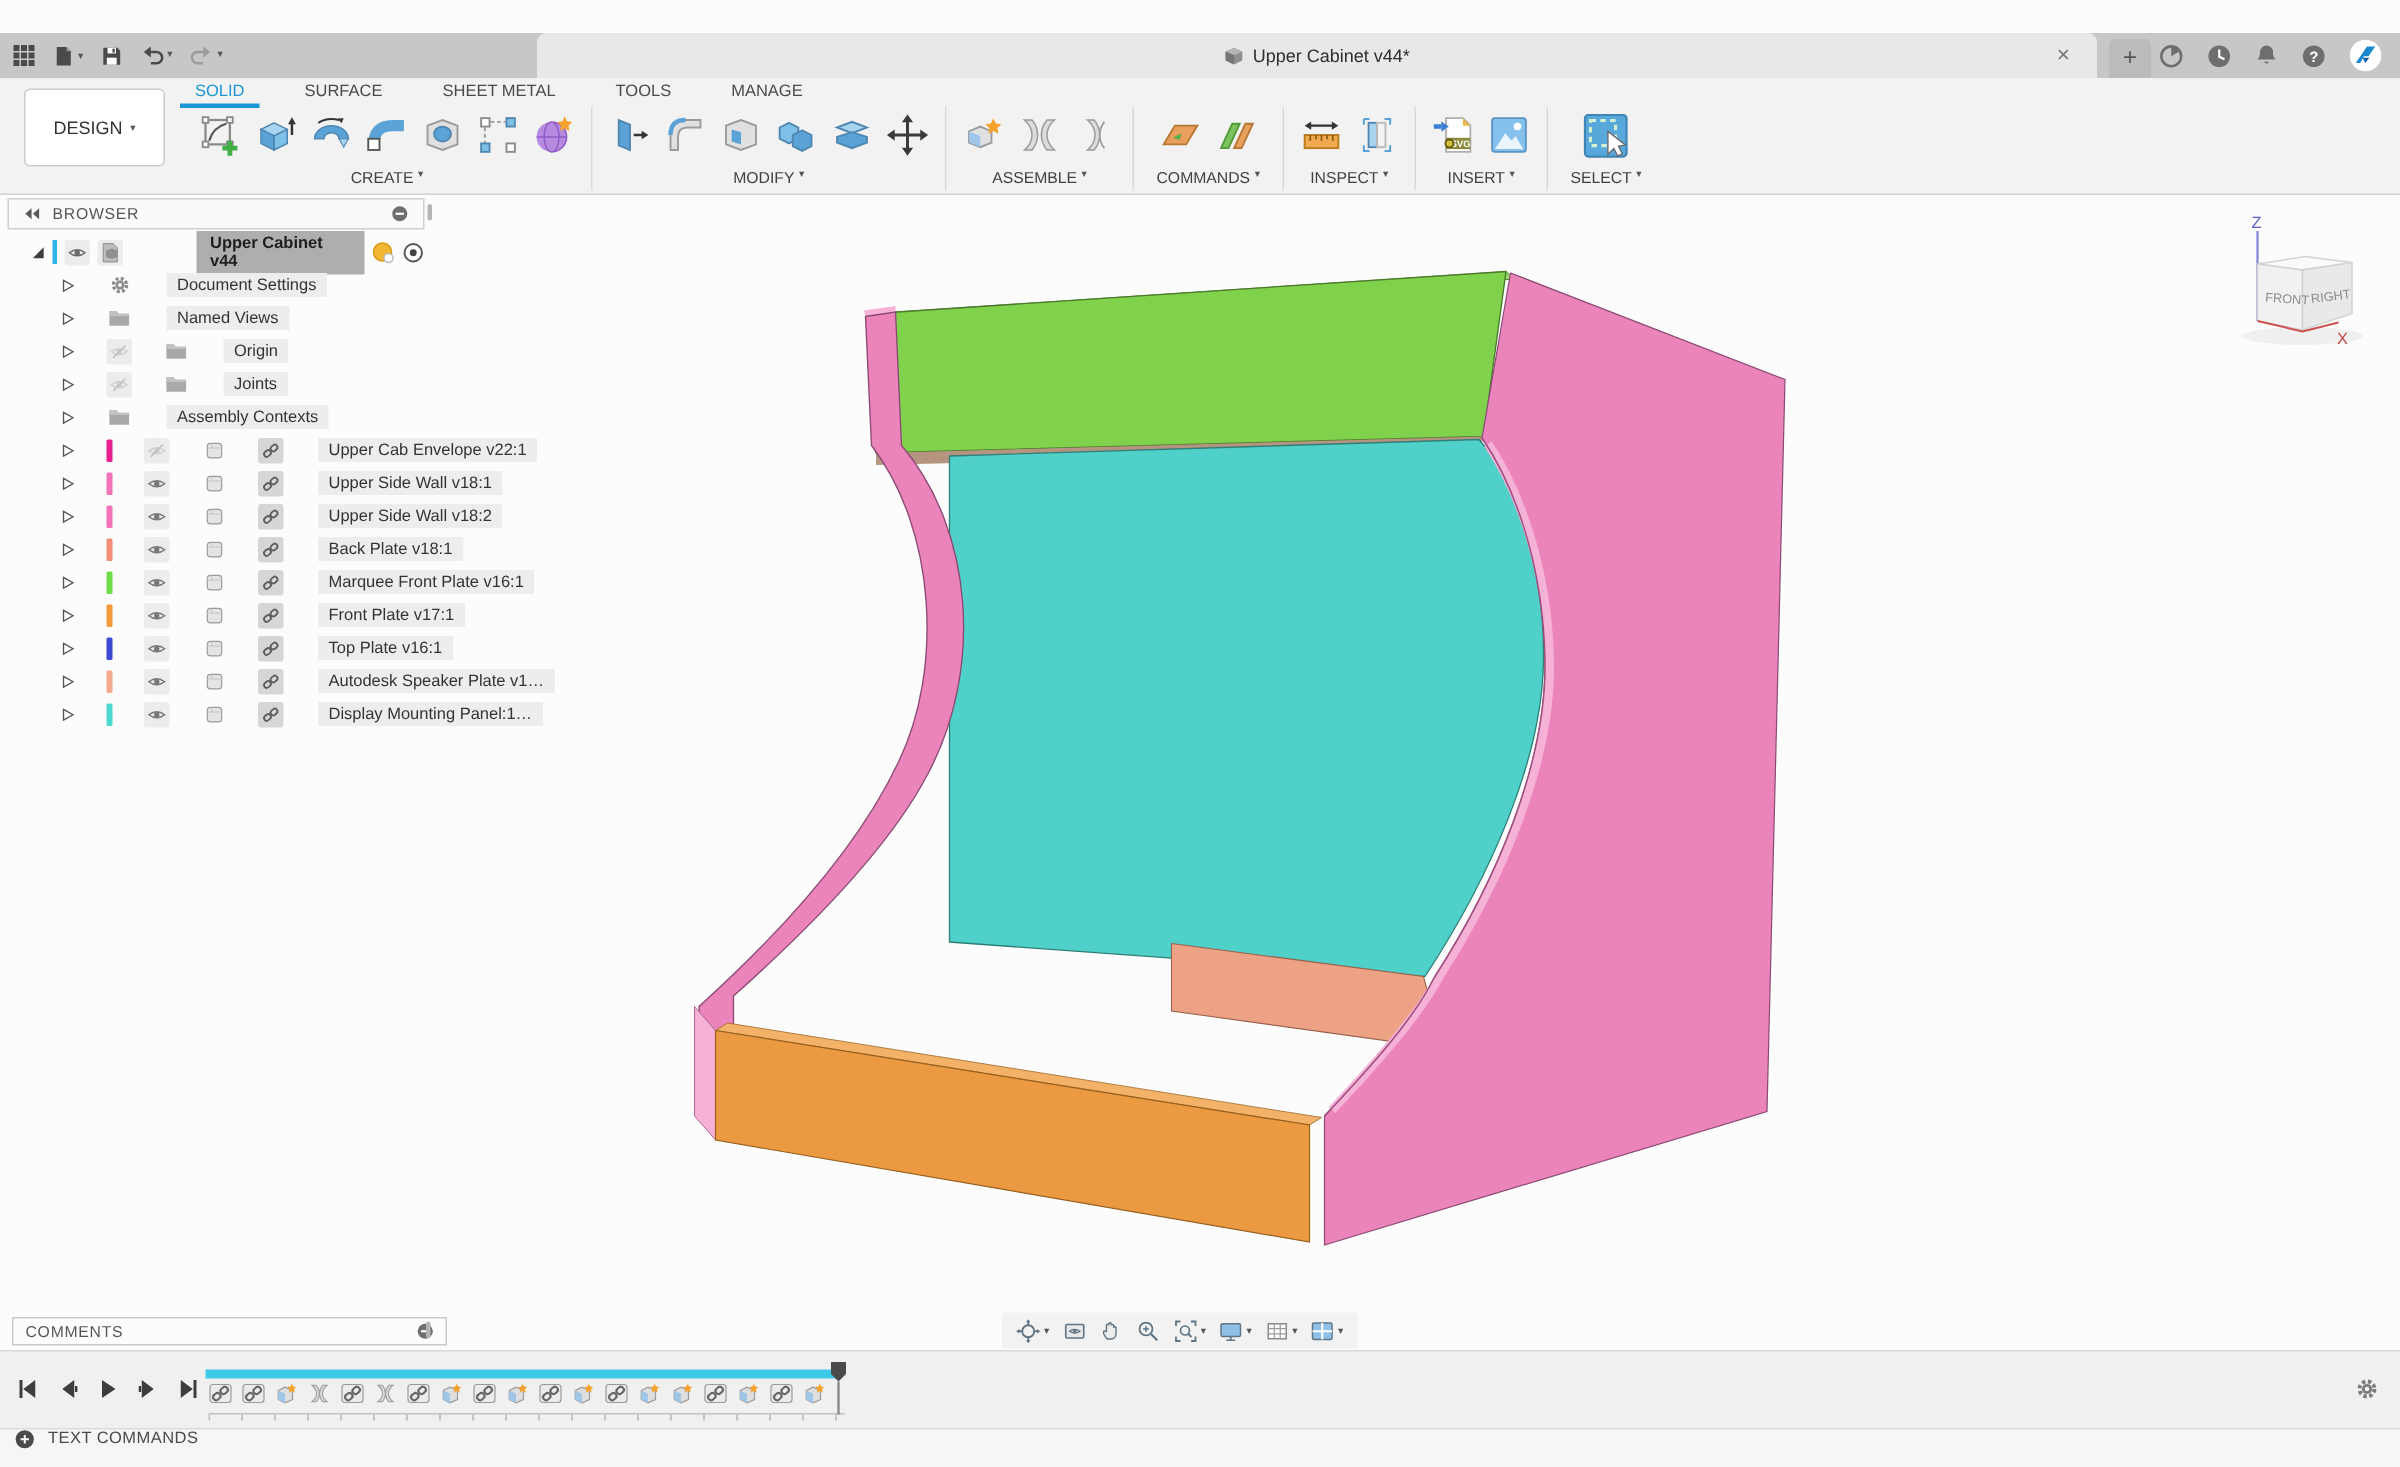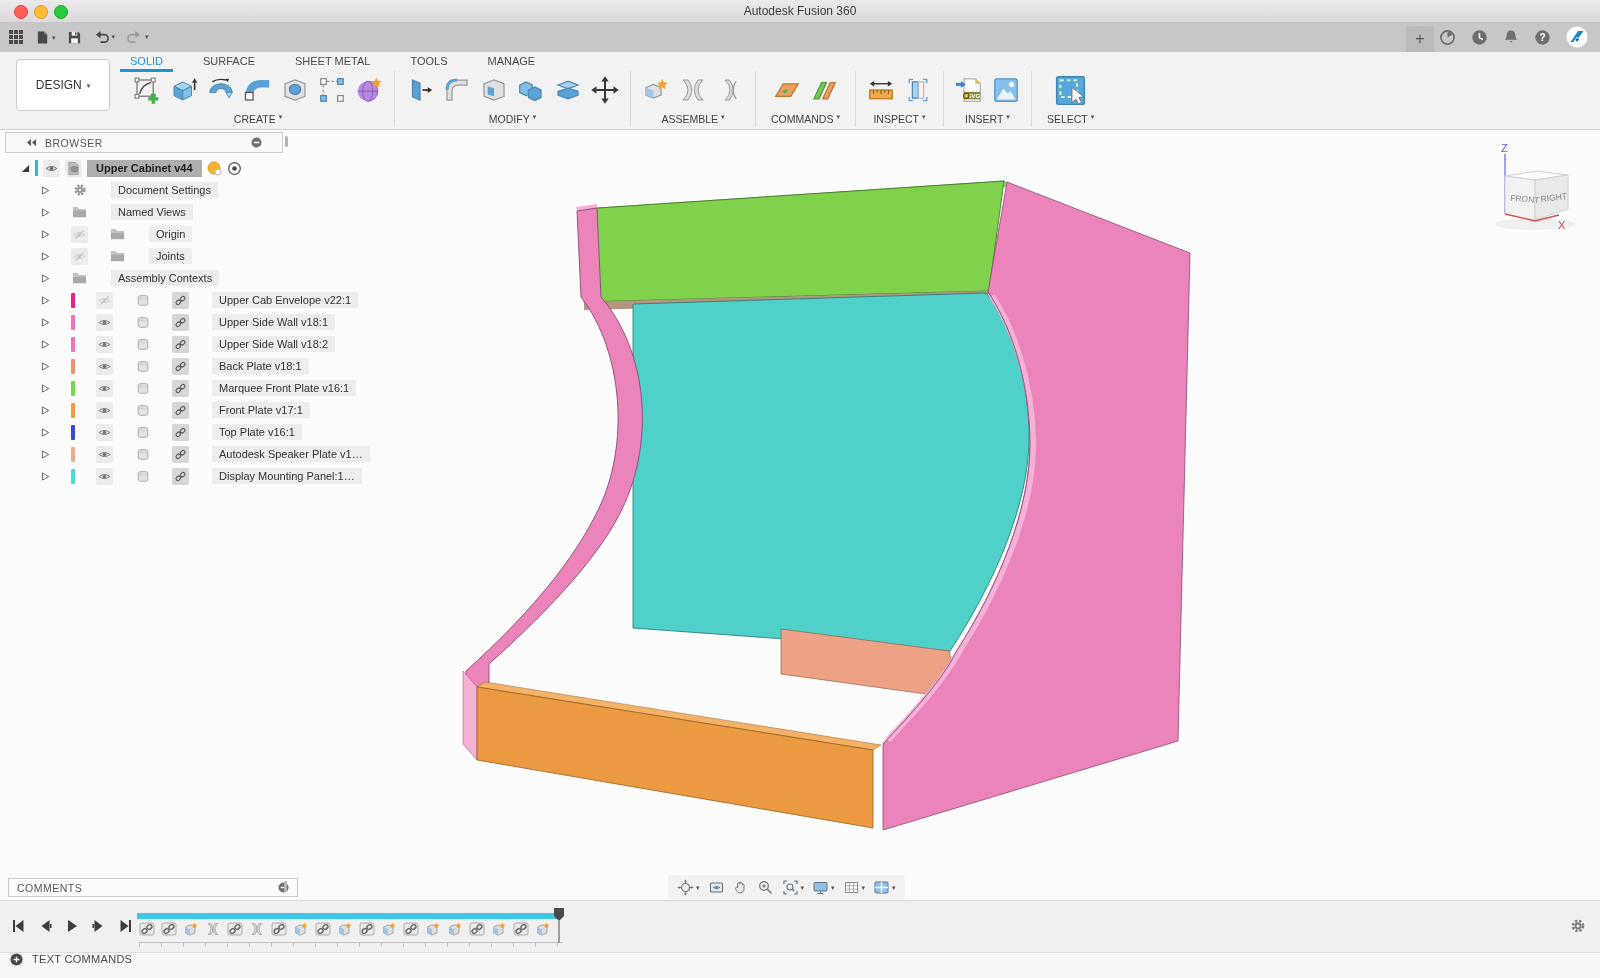--- a/index.html
+++ b/index.html
@@ -35,33 +35,33 @@
   .tools{display:flex;gap:5px;align-items:center;height:42px;}
   .tool{background:none;border:none;padding:1px;}
   .tool svg{width:30px;height:30px;}
   .tool.big svg{width:35px;height:35px;}
   .glabel{margin-top:1px;font-size:10.5px;color:#3f3f3f;display:flex;gap:3px;align-items:flex-start;background:none;border:none;}
   .vsep{width:1px;height:56px;background:#d9d9d9;margin-top:2px;}
   
   .modelsvg{position:absolute;left:0;top:0;}
   
   .browser{position:absolute;left:5px;top:132px;width:278px;}
-  .bheader{height:19px;background:rgba(250,250,250,.93);border:1px solid #cfcfcf;display:flex;align-items:center;gap:8px;padding:0 20px;font-size:10.5px;color:#555;letter-spacing:.5px;}
+  .bheader{height:19px;background:rgba(250,250,250,.93);border:1px solid #cfcfcf;display:flex;align-items:center;gap:8px;padding:0 10px;font-size:10.5px;color:#555;letter-spacing:.5px;}
   .bheader .cmin{margin-left:auto;}
   .btree{margin-top:4px;font-size:11px;}
   .brow{height:22px;display:flex;align-items:center;gap:21px;padding-left:36px;}
   .brow.rootrow{padding-left:16px;gap:5px;}
   .texp{flex:none;}
   .bluebar{width:3px;height:16px;background:#2fb3e8;flex:none;}
   .sw{width:4px;height:15px;border-radius:1px;flex:none;}
   .ic{width:17px;height:17px;display:flex;align-items:center;justify-content:center;background:#ececec;border-radius:2px;flex:none;}
   .ic.plain{background:transparent;}
   .ic.linkbox{background:#d6d6d6;}
   .blabel{background:#ededed;padding:2px 7px;color:#333;white-space:nowrap;margin-left:2px;}
-  .rootlabel{background:#aeaeae;padding:2.5px 9px;font-weight:bold;color:#1e1e1e;}
+  .rootlabel{background:#aeaeae;padding:2.5px 9px;font-weight:bold;color:#1e1e1e;margin-left:44px;}
   .nub{position:absolute;width:3px;height:11px;background:#b5b5b5;border-radius:2px;}
   
   .viewcube{position:absolute;left:1455px;top:140px;}
   
   .navbar{position:absolute;left:668px;top:875px;height:24px;background:rgba(241,241,241,.95);border-radius:2px;display:flex;align-items:center;gap:8px;padding:0 9px;}
   .nbtn{display:flex;align-items:center;gap:2px;background:none;border:none;padding:0;}
   
   .comments{position:absolute;left:8px;top:878px;width:272px;height:17px;background:rgba(252,252,252,.95);border:1px solid #c9c9c9;display:flex;align-items:center;gap:8px;padding:0 8px;font-size:10.5px;color:#555;letter-spacing:.5px;}
   .comments .cmin{margin-left:auto;}
   
@@ -75,26 +75,20 @@
   .playhead{position:absolute;left:552px;top:7px;}
   .tlgear{position:absolute;right:14px;top:17px;background:none;border:none;padding:0;}
   
   .statusbar{position:absolute;left:0;top:952px;right:0;height:25px;background:#f7f6f7;border-top:1px solid #dcdcdc;display:flex;gap:9px;padding-left:10px;font-size:11px;color:#4a4a4a;letter-spacing:.3px;}
 </style>
 </head>
 <body>
 
 <div class="app">
 
-  <div class="titlebar">
-    <span class="tl tl1"></span>
-    <span class="tl tl2"></span>
-    <span class="tl tl3"></span>
-    <div class="wtitle">Autodesk Fusion 360</div>
-  </div>
 
   <div class="tabbar">
     <div class="quickbar">
       <button class="qbtn">
         <svg width="16" viewBox="0 0 16 16">
             <g fill="#4a4a4a">
               <rect x="1" y="1" width="4" height="4"></rect>
               <rect x="6" y="1" width="4" height="4"></rect>
               <rect x="11" y="1" width="4" height="4"></rect>
               <rect x="1" y="6" width="4" height="4"></rect>
@@ -129,20 +123,33 @@
           <span class="car">▾</span>
       </button>
       <button class="qbtn">
         <svg width="17" viewBox="0 0 18 16" style="transform:scaleX(-1)">
             <path d="M5,6 h7 a4,4 0 0 1 0,8 H8" stroke="#9d9d9d" fill="none" stroke-width="1.8"></path>
             <path d="M8,2.2 L3,6 L8,9.8 Z" fill="#9d9d9d"></path>
           </svg>
           <span class="car">▾</span>
       </button>
     </div>
+    <div class="doctab">
+      <div class="doctab-inner">
+        <span>
+            <svg width="13" viewBox="0 0 14 14">
+              <path d="M7,1 L13,3.5 V10 L7,13 L1,10 V3.5 Z" fill="#8f8f8f"></path>
+              <path d="M7,1 L13,3.5 L7,6.2 L1,3.5 Z" fill="#b5b5b5"></path>
+              <path d="M7,6.2 V13 L1,10 V3.5 Z" fill="#757575"></path>
+            </svg>
+          </span>
+        <span>Upper Cabinet v44*</span>
+      </div>
+      <button class="tabclose">×</button>
+    </div>
     <button class="newtab">+</button>
     <div class="righticons">
       <span>
           <svg width="17" viewBox="0 0 17 17">
             <circle cx="8.5" cy="8.5" r="6.6" fill="none" stroke="#6e6e6e" stroke-width="1.7"></circle>
             <path d="M8.5,8.5 V2.5 A6,6 0 0 1 13.5,5.5 Z" fill="#6e6e6e"></path>
           </svg>
         </span>
       <span>
           <svg width="17" viewBox="0 0 17 17">

